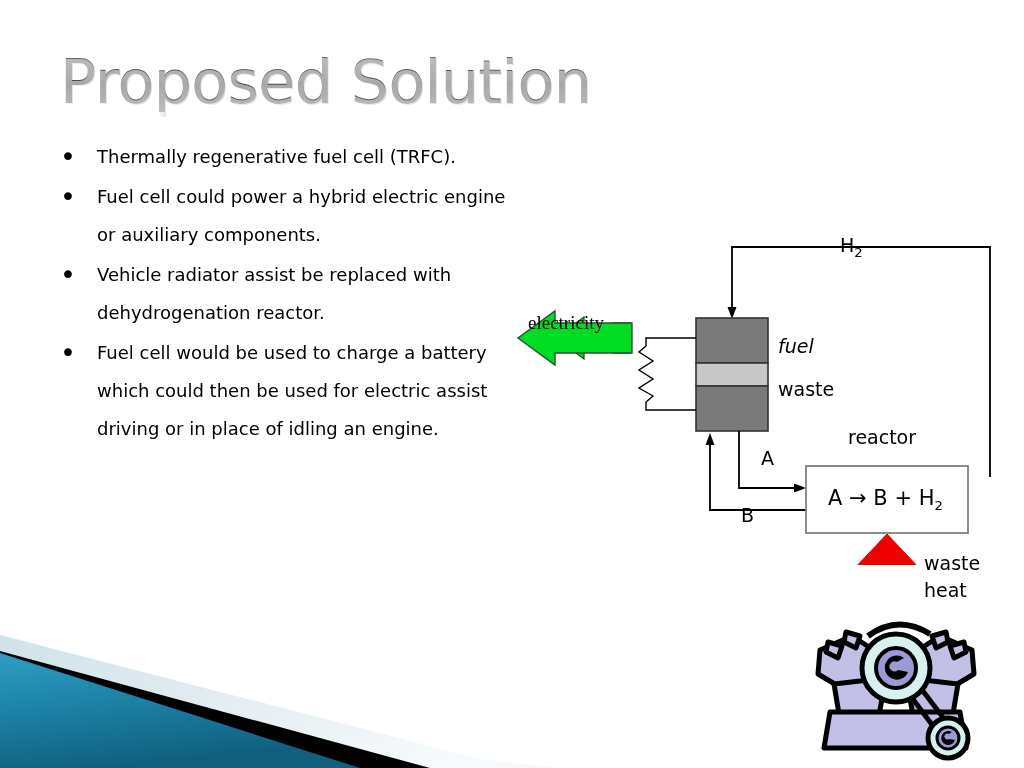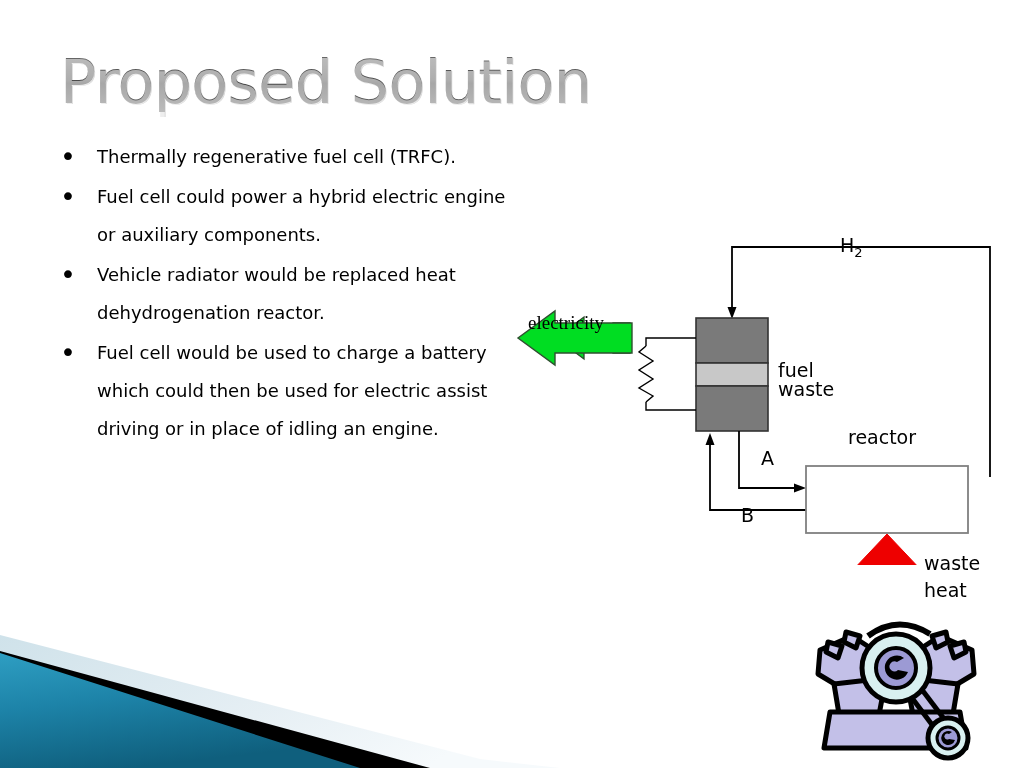--- a/index.html
+++ b/index.html
@@ -131,21 +131,21 @@
     <div class="bullet-item">
       <span class="bullet-marker">•</span>
       <span class="bullet-text">Thermally regenerative fuel cell (TRFC).</span>
     </div>
     <div class="bullet-item">
       <span class="bullet-marker">•</span>
       <span class="bullet-text">Fuel cell could power a hybrid electric engine or auxiliary components.</span>
     </div>
     <div class="bullet-item">
       <span class="bullet-marker">•</span>
-      <span class="bullet-text">Vehicle radiator would be replaced heat dehydrogenation reactor.</span>
+      <span class="bullet-text">Vehicle radiator assist be replaced with dehydrogenation reactor.</span>
     </div>
     <div class="bullet-item">
       <span class="bullet-marker">•</span>
       <span class="bullet-text">Fuel cell would be used to charge a battery which could then be used for electric assist driving or in place of idling an engine.</span>
     </div>
   </div>
 
   <div id="diagram">
     <svg width="524" height="360" viewBox="0 0 524 360" xmlns="http://www.w3.org/2000/svg">
 
@@ -191,29 +191,32 @@
         <polygon points="387,329 352,366 370,366 370,420 404,420 404,366 422,366" fill="#ee0000" stroke="#ee0000" stroke-width="1"></polygon>
       </g>
     </svg>
 
     <div class="dlabel" style="left:340px; top:10px;margin-top:20px;">
       <span>H</span><sub>2</sub>
     </div>
 
     <div class="dlabel" style="left:28px; top:107px;font-family:Liberation Serif, serif;">electricity</div>
 
-    <div class="dlabel" style="left:278px; top:155px;">fuel</div>
+    <div class="dlabel" style="left:278px; top:131px;font-style:italic;">fuel</div>
     <div class="dlabel" style="left:278px; top:174px;">waste</div>
 
     <div class="dlabel" style="left:348px; top:222px;">reactor</div>
 
     <div class="dlabel" style="left:261px; top:243px;">A</div>
 
     <div class="dlabel" style="left:241px; top:300px;">B</div>
 
+    <div class="dlabel" style="left:328px; top:281px; font-size:21px;">
+      <span>A → B + H</span><sub>2</sub>
+    </div>
 
     <div class="dlabel" style="left:424px; top:348px;">waste</div>
     <div class="dlabel" style="left:424px; top:375px;">heat</div>
   </div>
 
   <div id="engine-image">
     <svg width="192" height="150" viewBox="0 0 192 150" xmlns="http://www.w3.org/2000/svg">
       <g stroke="#000000" stroke-width="5" stroke-linejoin="round" fill="#c3c0e8">
 
         <path d="M 20 38 L 18 62 L 58 86 L 86 46 L 52 24 Z"></path>

